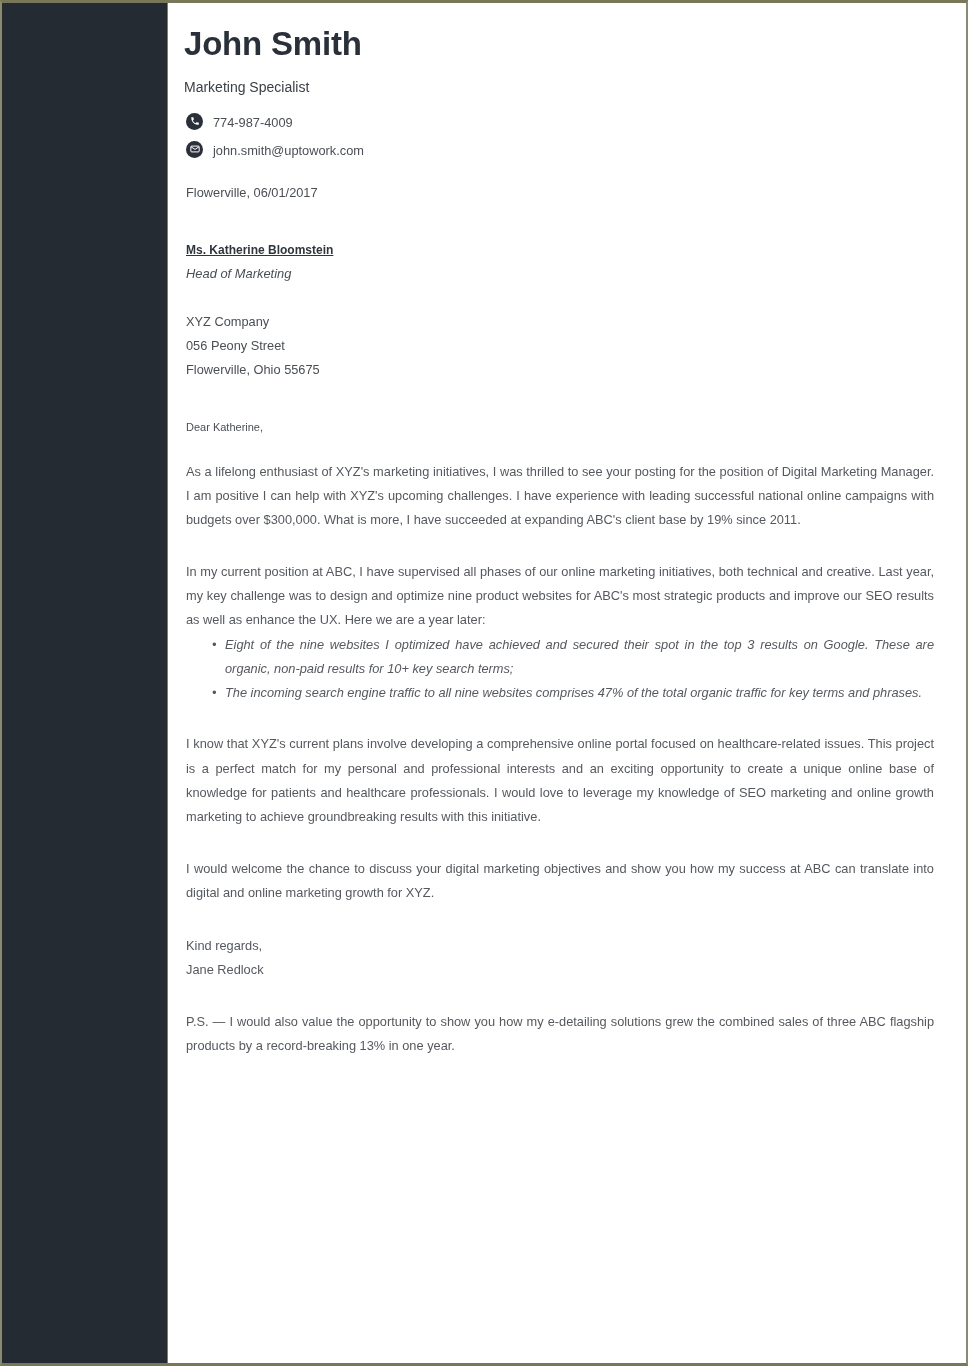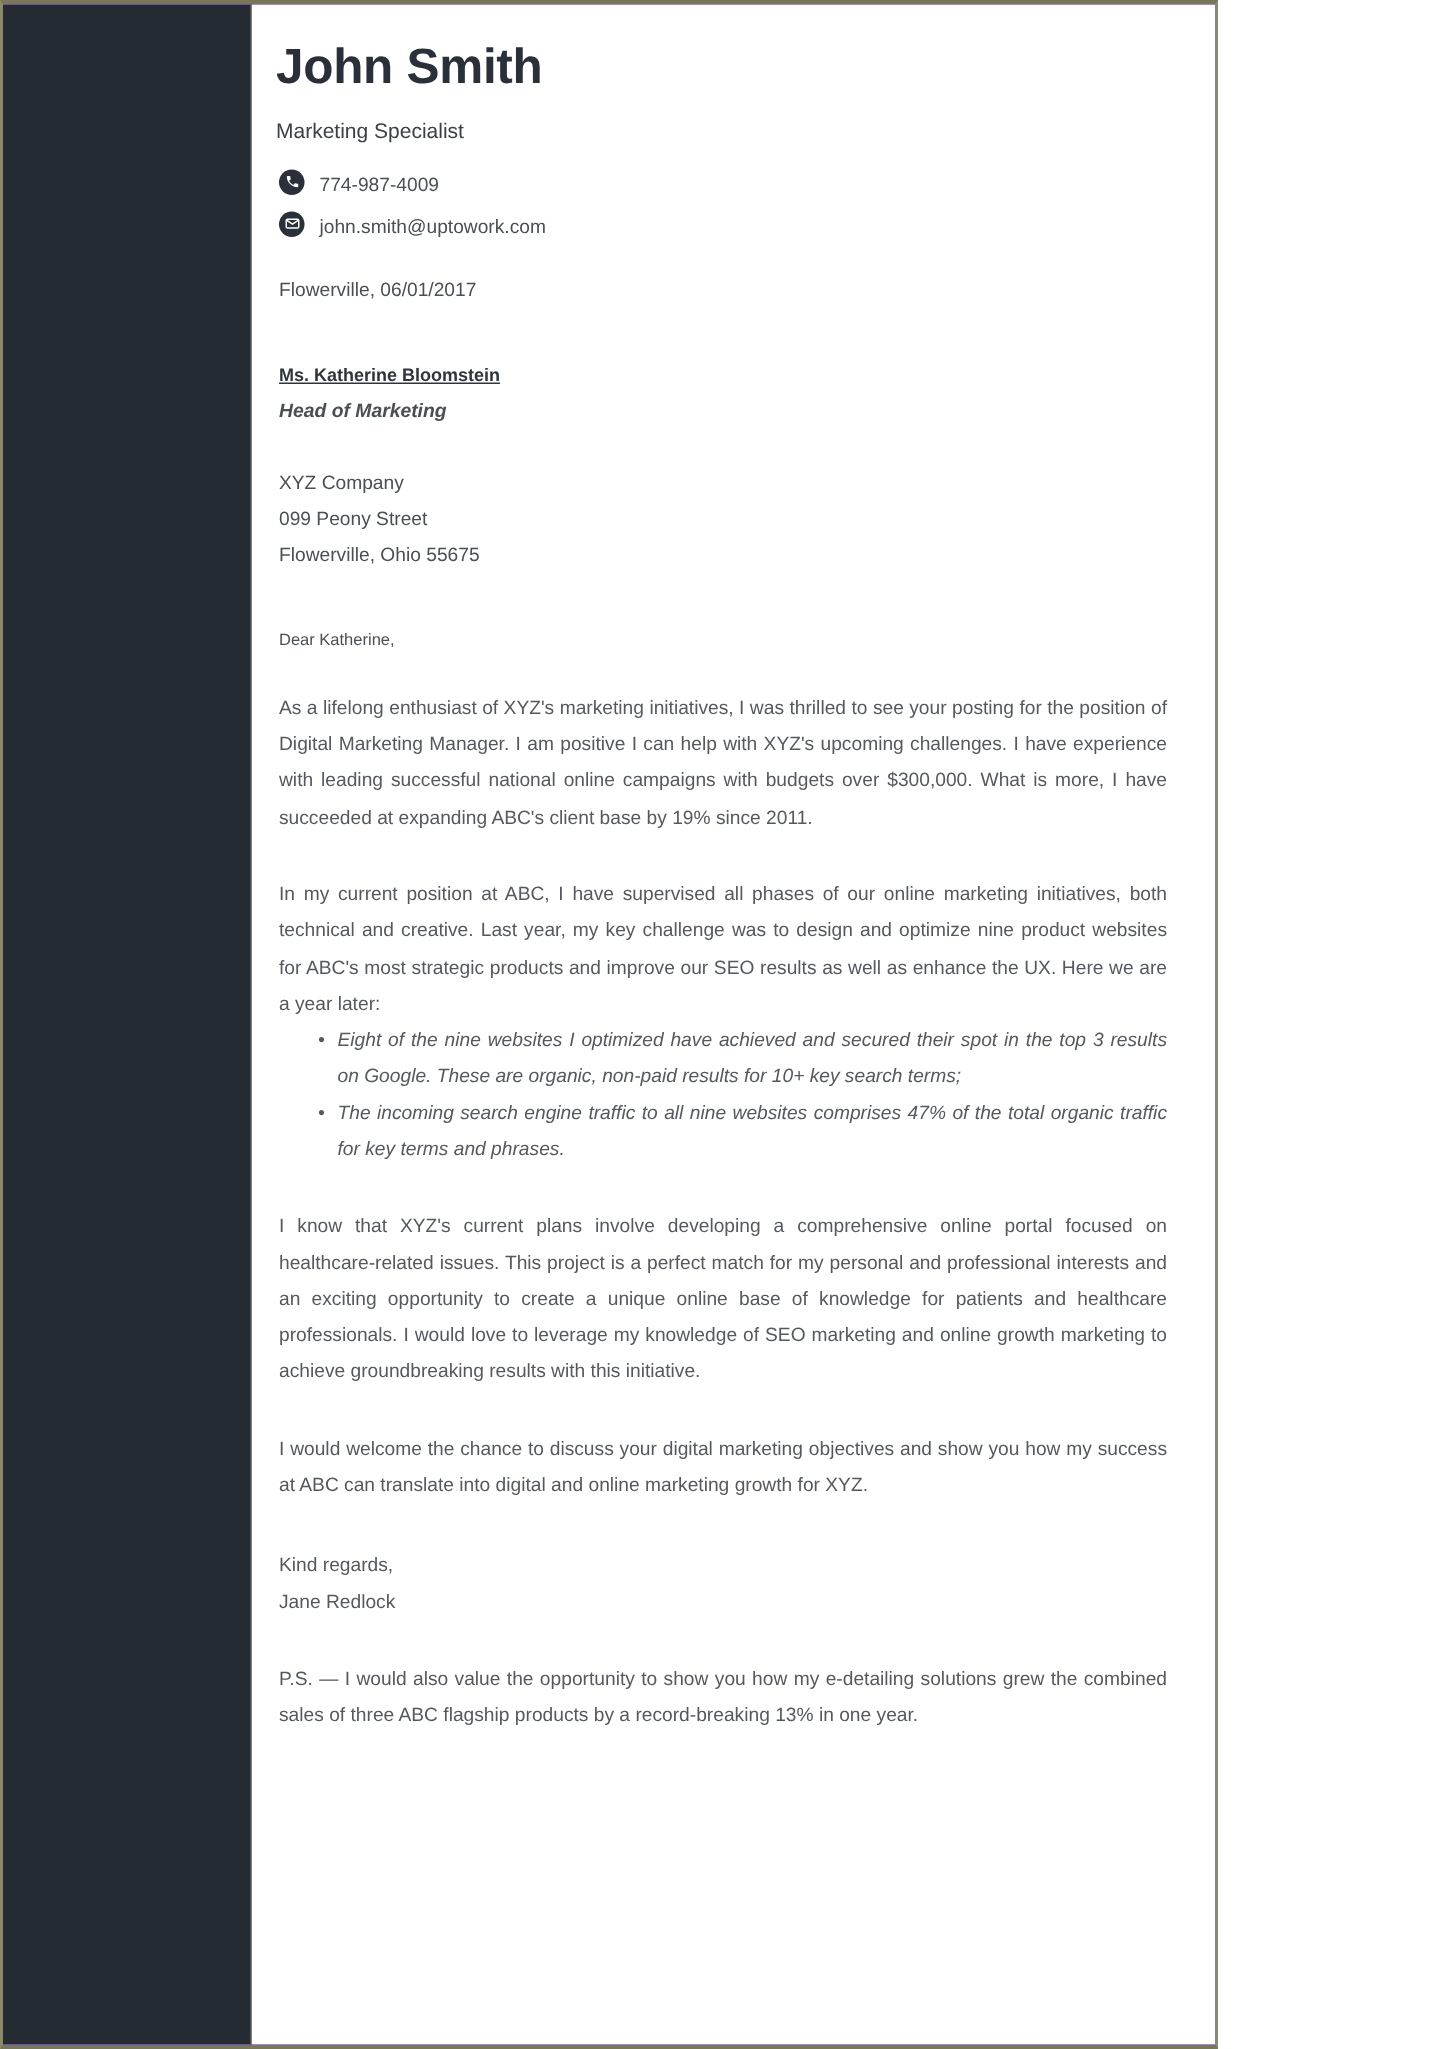--- a/index.html
+++ b/index.html
@@ -9,24 +9,24 @@
   }
   body {
     width: 968px;
     height: 1366px;
     font-family: "Liberation Sans", sans-serif;
     -webkit-font-smoothing: antialiased;
   }
 
   .page {
     position: relative;
-    width: 812px;
+    width: 968px;
     height: 1366px;
     box-sizing: border-box;
-    background: #8b5cf6;
+    background: #84cc16;
     border-top: 3px solid #787859;
     border-bottom: 3px solid #787859;
     border-left: 2px solid #8a8a6e;
     border-right: 2px solid #8a8a6e;
     overflow: hidden;
     display: flex;
   }
 
   
   .sidebar {
@@ -102,21 +102,20 @@
     font-size: 12px;
     font-weight: bold;
     color: #2f353c;
     margin-bottom: 9px;
     text-decoration: underline;
   }
   .recipient-title {
     font-size: 12.9px;
     font-style: italic;
     color: #4a4f55;
-    font-weight: bold;
   }
   .company {
     margin: 33px 0 0 2px;
   }
   .company div {
     font-size: 12.8px;
     color: #4a4f55;
     margin-bottom: 9px;
   }
   .company div:last-child { margin-bottom: 0; }
@@ -204,21 +203,21 @@
 
       <div class="date-line">Flowerville, 06/01/2017</div>
 
       <div class="recipient">
         <div class="recipient-name">Ms. Katherine Bloomstein</div>
         <div class="recipient-title">Head of Marketing</div>
       </div>
 
       <div class="company">
         <div>XYZ Company</div>
-        <div>099 Peony Street</div>
+        <div>056 Peony Street</div>
         <div>Flowerville, Ohio 55675</div>
       </div>
 
       <div class="salutation">Dear Katherine,</div>
 
       <p class="para">As a lifelong enthusiast of XYZ's marketing initiatives, I was thrilled to see your posting for the position of Digital Marketing Manager. I am positive I can help with XYZ's upcoming challenges. I have experience with leading successful national online campaigns with budgets over $300,000. What is more, I have succeeded at expanding ABC's client base by 19% since 2011.</p>
 
       <p class="para tight-after">In my current position at ABC, I have supervised all phases of our online marketing initiatives, both technical and creative. Last year, my key challenge was to design and optimize nine product websites for ABC's most strategic products and improve our SEO results as well as enhance the UX. Here we are a year later:</p>
 
       <ul class="bullets">

